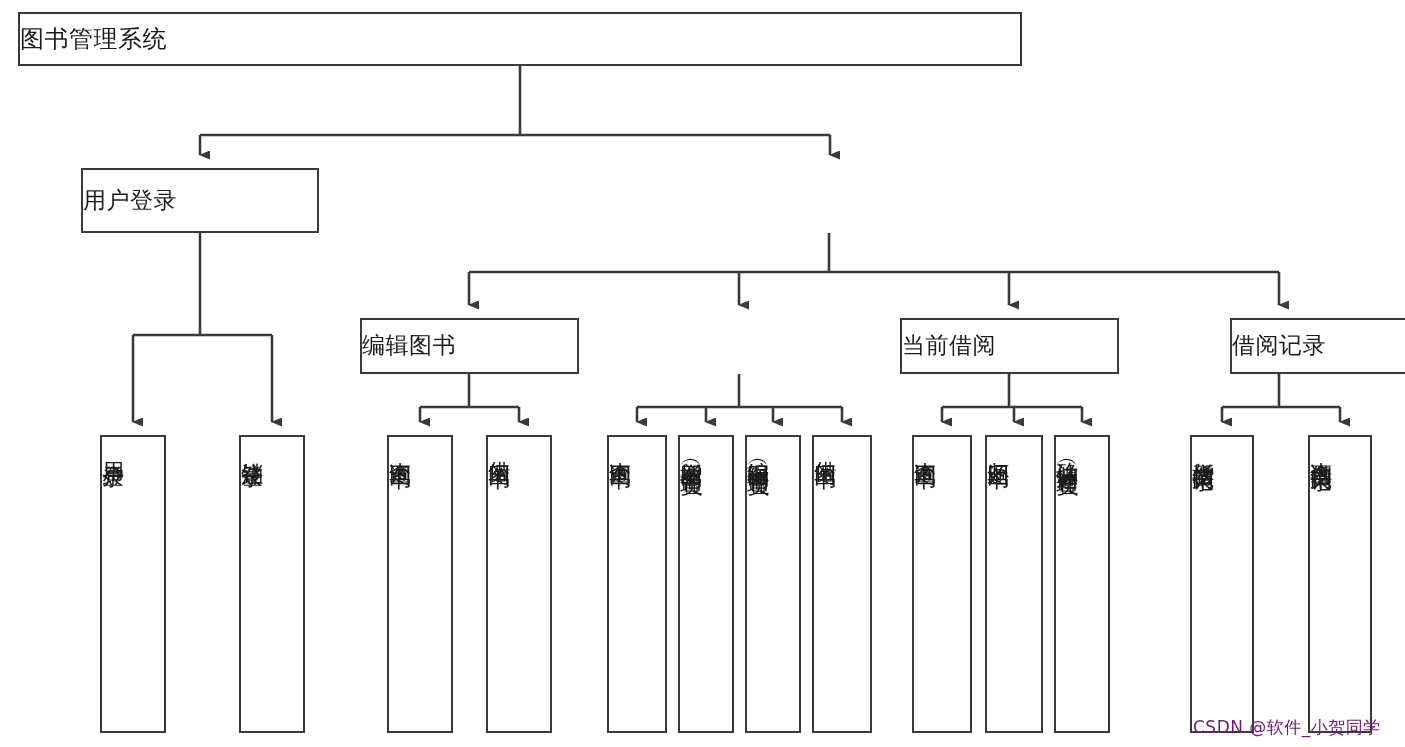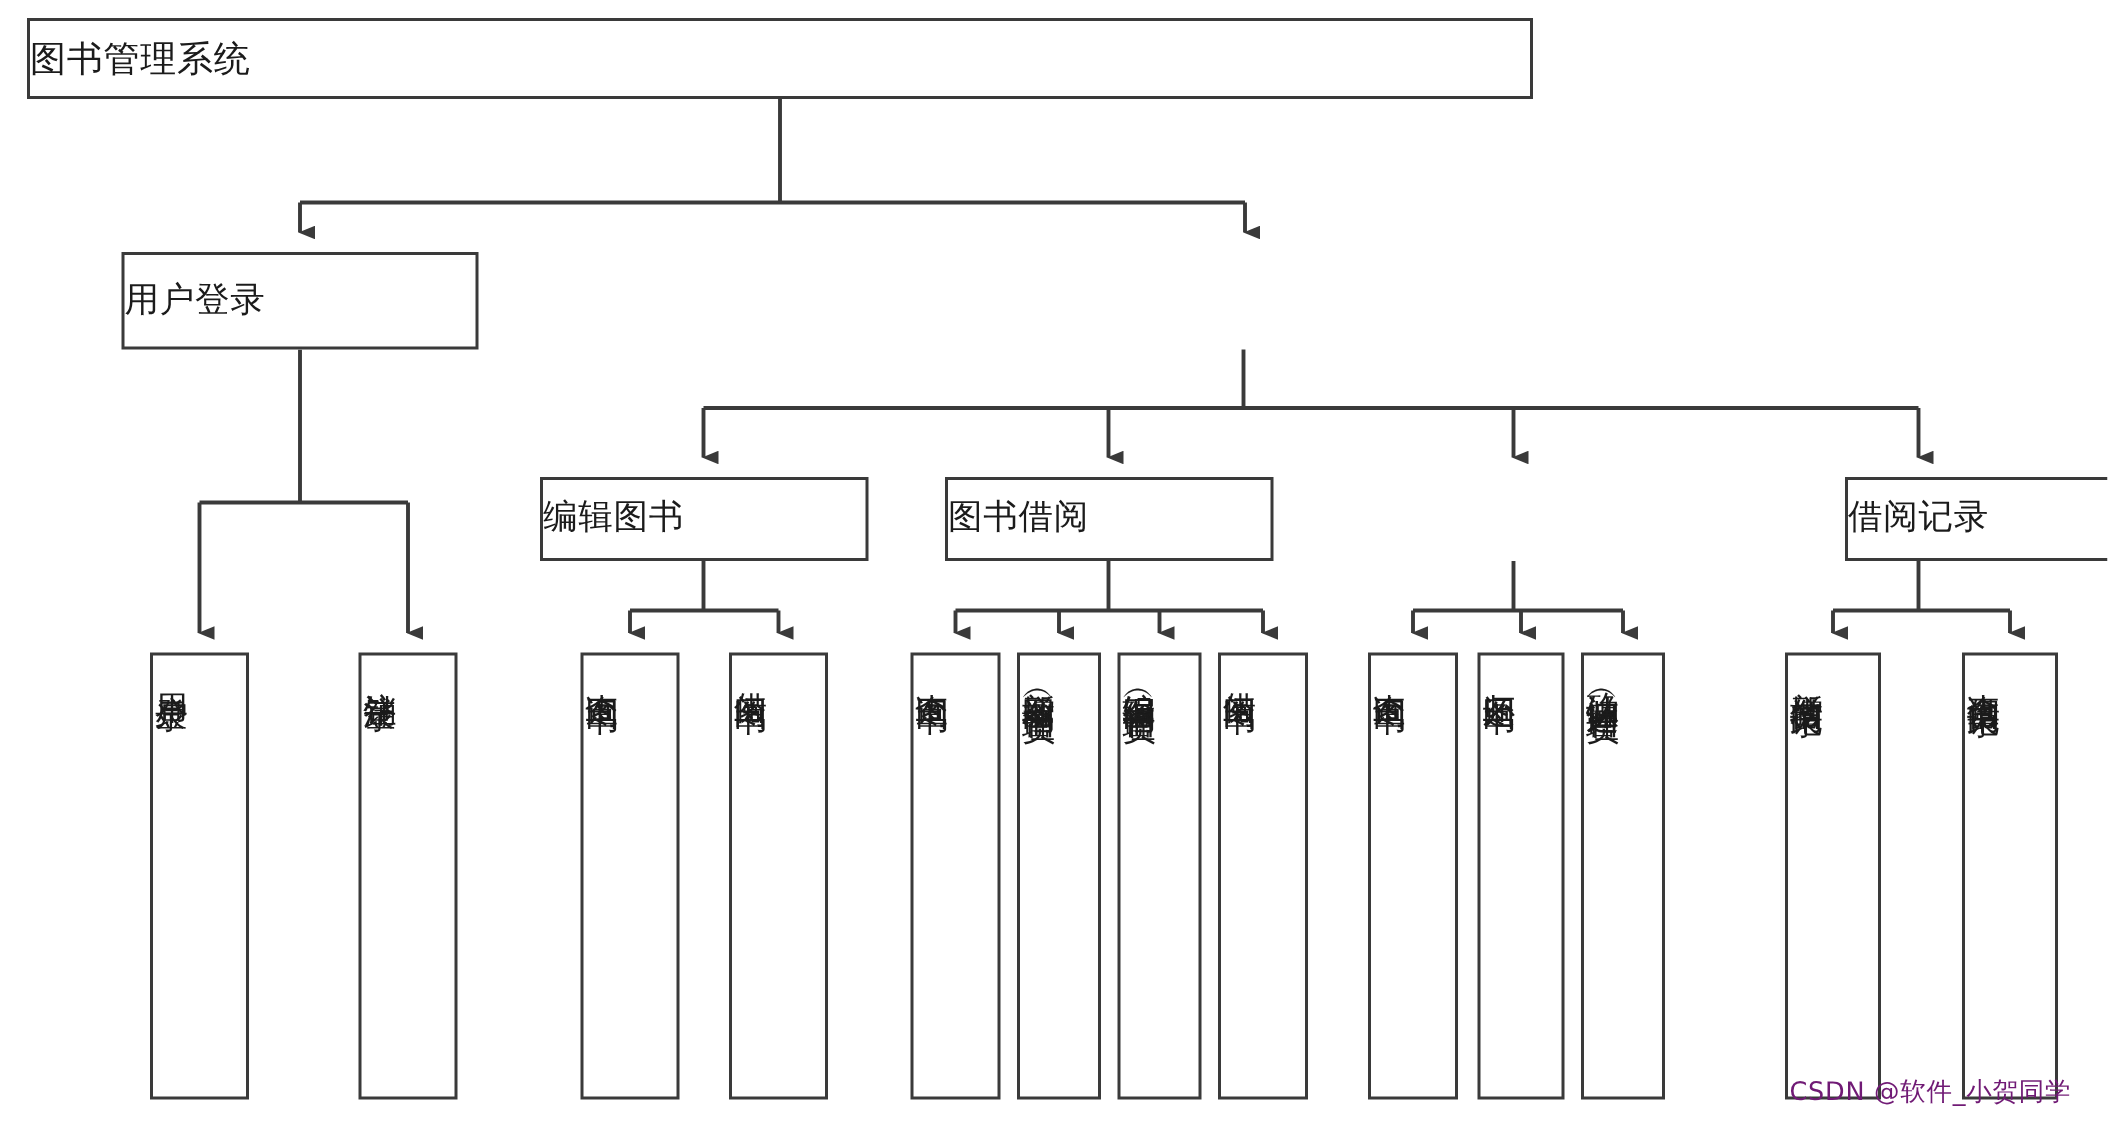--- a/index.html
+++ b/index.html
@@ -132,22 +132,22 @@
     <span class="lbl">图书管理系统</span>
   </div>
 
   <div class="node horiz" style="left:81px; top:168px; width:238px; height:65px;">
     <span class="lbl">用户登录</span>
   </div>
 
   <div class="node horiz" style="left:360px; top:318px; width:219px; height:56px;">
     <span class="lbl">编辑图书</span>
   </div>
-  <div class="node horiz" style="left:630px; top:318px; width:219px; height:56px;">
-    <span class="lbl">图书借阅</span>
+  <div class="node horiz" style="left:900px; top:318px; width:219px; height:56px;">
+    <span class="lbl">当前借阅</span>
   </div>
   <div class="node horiz" style="left:1230px; top:318px; width:219px; height:56px;">
     <span class="lbl">借阅记录</span>
   </div>
 
   <div class="node vert" style="left:100px; top:435px; width:66px; height:298px;">
     <span class="lbl">用户登录</span>
   </div>
   <div class="node vert" style="left:239px; top:435px; width:66px; height:298px;">
     <span class="lbl">注销登录</span>

